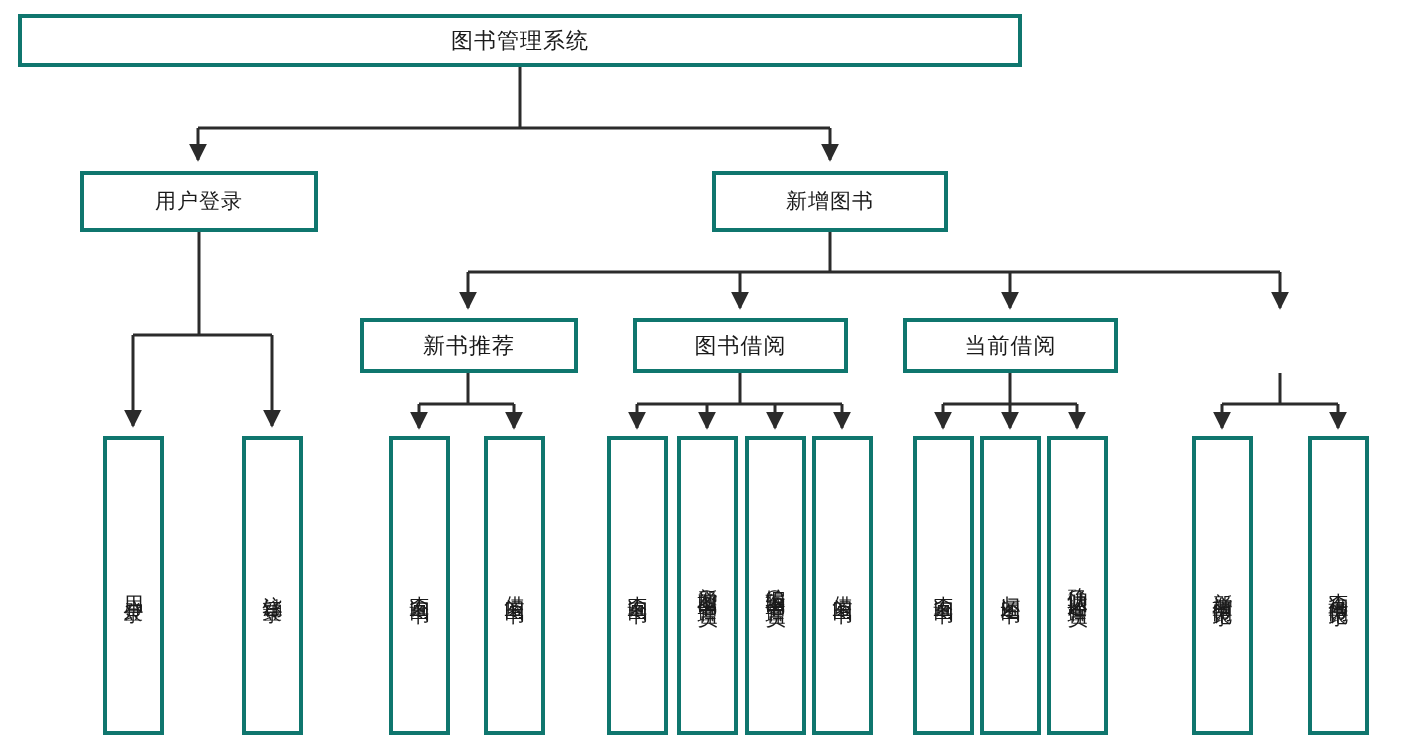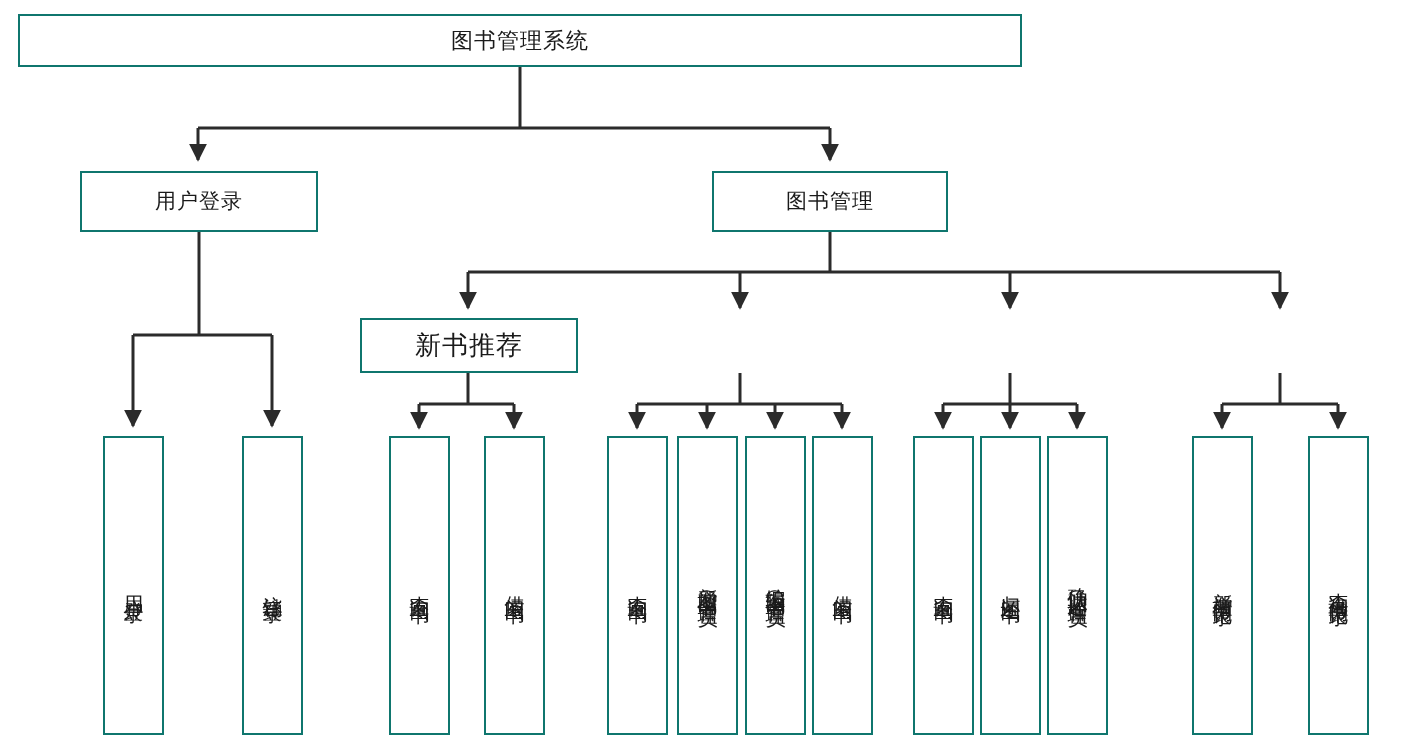--- a/index.html
+++ b/index.html
@@ -24,37 +24,37 @@
     left: 0;
     top: 0;
     width: 1405px;
     height: 747px;
     pointer-events: none;
   }
   .node {
     position: absolute;
     box-sizing: border-box;
     background: #ffffff;
-    border: 2px solid #0f766e;
+    border: 4px solid #0f766e;
     display: flex;
     align-items: center;
     justify-content: center;
     text-align: center;
   }
   .node-label {
     display: block;
     font-size: 21px;
     line-height: 1.15;
     letter-spacing: 1px;
     color: #1a1a1a;
     white-space: nowrap;
   }
   .node.level-0 .node-label { font-size: 22px; }
   .node.level-1 .node-label { font-size: 21px; }
-  .node.level-2 .node-label { font-size: 26px; }
+  .node.level-2 .node-label { font-size: 22px; }
   .node.leaf {
     align-items: center;
     justify-content: center;
     padding: 4px 0;
   }
   .node.leaf .node-label {
     writing-mode: vertical-rl;
     text-orientation: upright;
     font-size: 20px;
     line-height: 1.05;
@@ -128,25 +128,31 @@
   </svg>
 
   <div class="node level-0" style="left:18px; top:14px; width:1004px; height:53px;">
     <span class="node-label">图书管理系统</span>
   </div>
 
   <div class="node level-1" style="left:80px; top:171px; width:238px; height:61px;">
     <span class="node-label">用户登录</span>
   </div>
   <div class="node level-1" style="left:712px; top:171px; width:236px; height:61px;">
-    <span class="node-label">图书管理</span>
+    <span class="node-label">新增图书</span>
   </div>
 
   <div class="node level-2" style="left:360px; top:318px; width:218px; height:55px;">
     <span class="node-label">新书推荐</span>
+  </div>
+  <div class="node level-2" style="left:633px; top:318px; width:215px; height:55px;">
+    <span class="node-label">图书借阅</span>
+  </div>
+  <div class="node level-2" style="left:903px; top:318px; width:215px; height:55px;">
+    <span class="node-label">当前借阅</span>
   </div>
 
   <div class="node leaf" style="left:103px; top:436px; width:61px; height:299px;">
     <span class="node-label">用户登录</span>
   </div>
   <div class="node leaf" style="left:242px; top:436px; width:61px; height:299px;">
     <span class="node-label">注销登录</span>
   </div>
 
   <div class="node leaf" style="left:389px; top:436px; width:61px; height:299px;">

